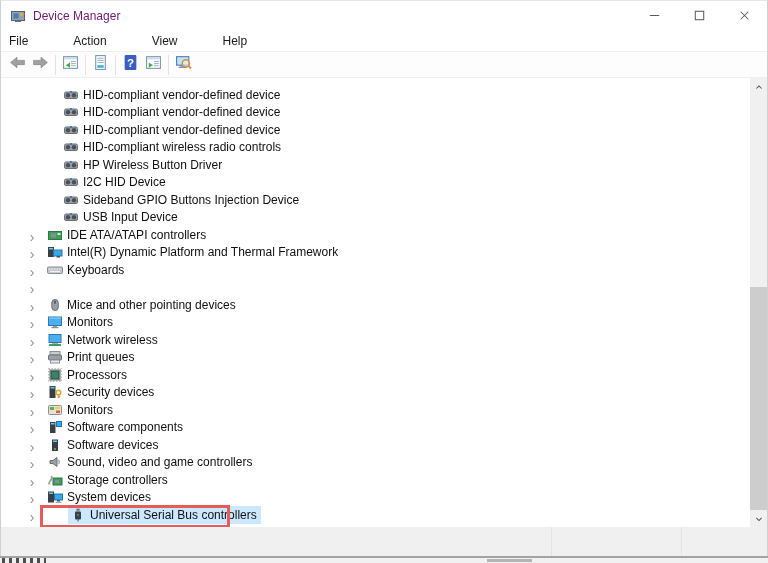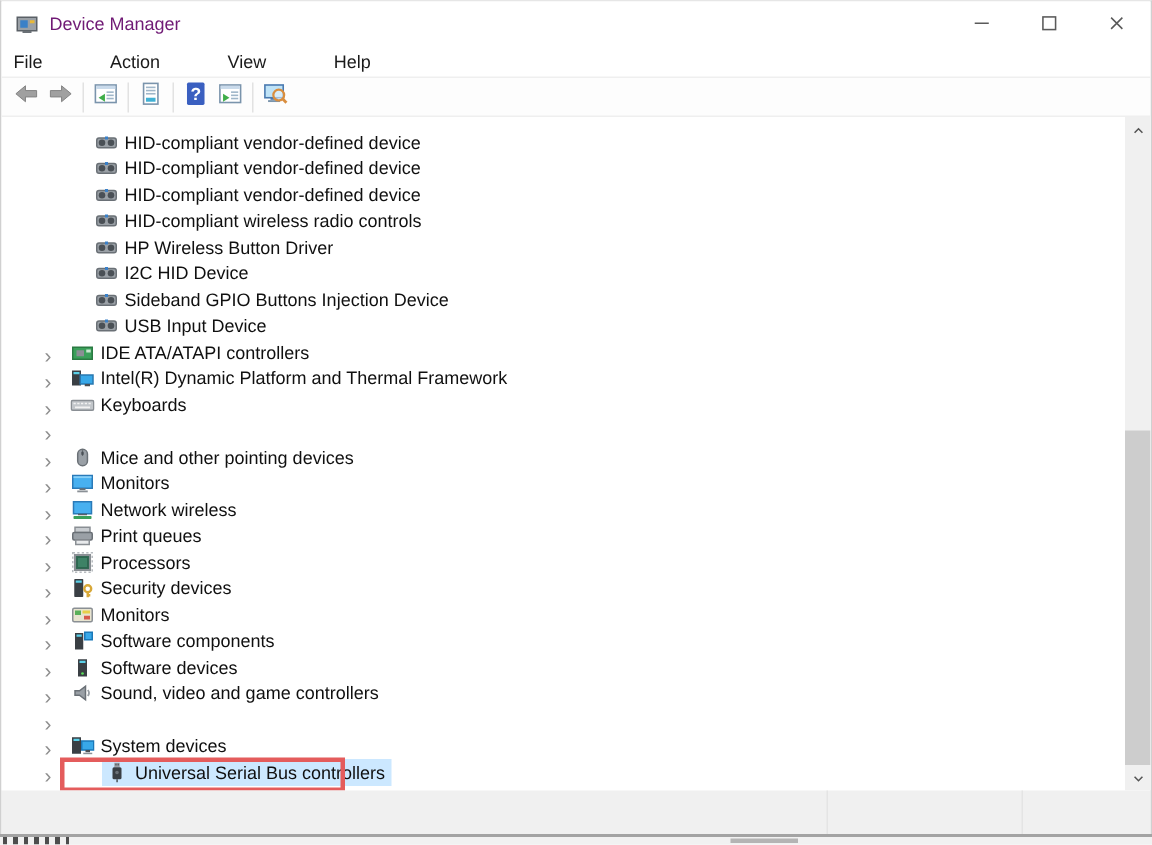--- a/index.html
+++ b/index.html
@@ -440,20 +440,30 @@
               <svg viewBox="0 0 16 16">
                 <path d="M3 6.5 L6 6.5 L10 3.5 L10 12.5 L6 9.5 L3 9.5 Z" fill="#9aa0a6" stroke="#6a7076"></path>
                 <path d="M11.5 6 Q13.2 8 11.5 10" fill="none" stroke="#9aa0a6" stroke-width="1.2"></path>
               </svg>
             </span>
             <span>Sound, video and game controllers</span>
           </span>
         </div>
         <div class="tree-row lvl1">
           <span class="chevron">›</span>
+          <span class="row-inner">
+            <span class="tree-icon">
+              <svg viewBox="0 0 16 16">
+                <rect x="6" y="6" width="9" height="7" fill="#3aa05a" stroke="#2a7a42"></rect>
+                <rect x="8" y="8" width="4" height="3" fill="#8a8f94"></rect>
+                <path d="M2.5 12.5 C0.5 9 6.5 8.5 4.5 4" stroke="#9aa0a6" stroke-width="1.8" fill="none"></path>
+              </svg>
+            </span>
+            <span>Storage controllers</span>
+          </span>
         </div>
         <div class="tree-row lvl1">
           <span class="chevron">›</span>
           <span class="row-inner">
             <span class="tree-icon">
               <svg viewBox="0 0 16 16">
                 <rect x="1" y="2.5" width="6" height="11" fill="#3a3f44"></rect>
                 <rect x="2" y="3.5" width="4" height="1.5" fill="#5ad0e8"></rect>
                 <rect x="7.5" y="5" width="8" height="6" fill="#38a8e8" stroke="#1a78b8"></rect>
                 <rect x="10" y="11" width="3" height="1.5" fill="#4a4f54"></rect>

